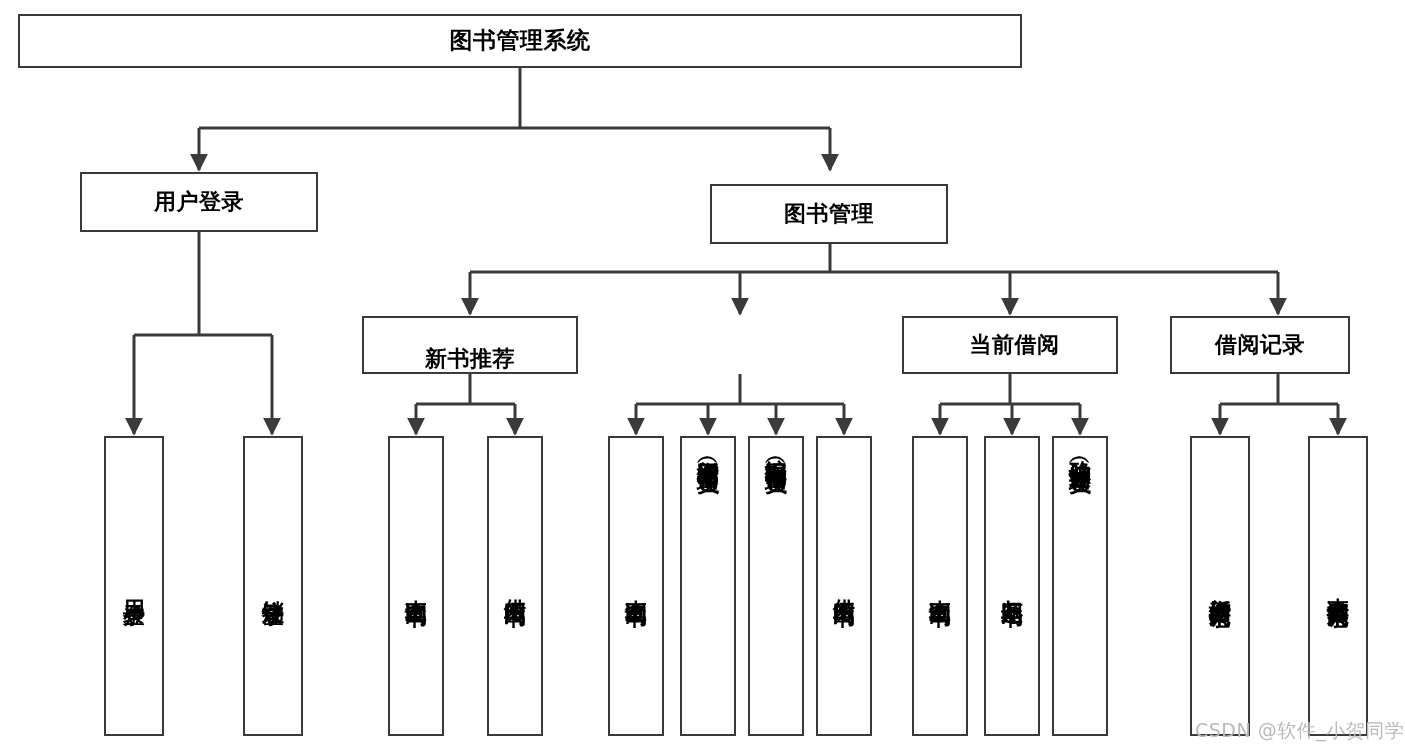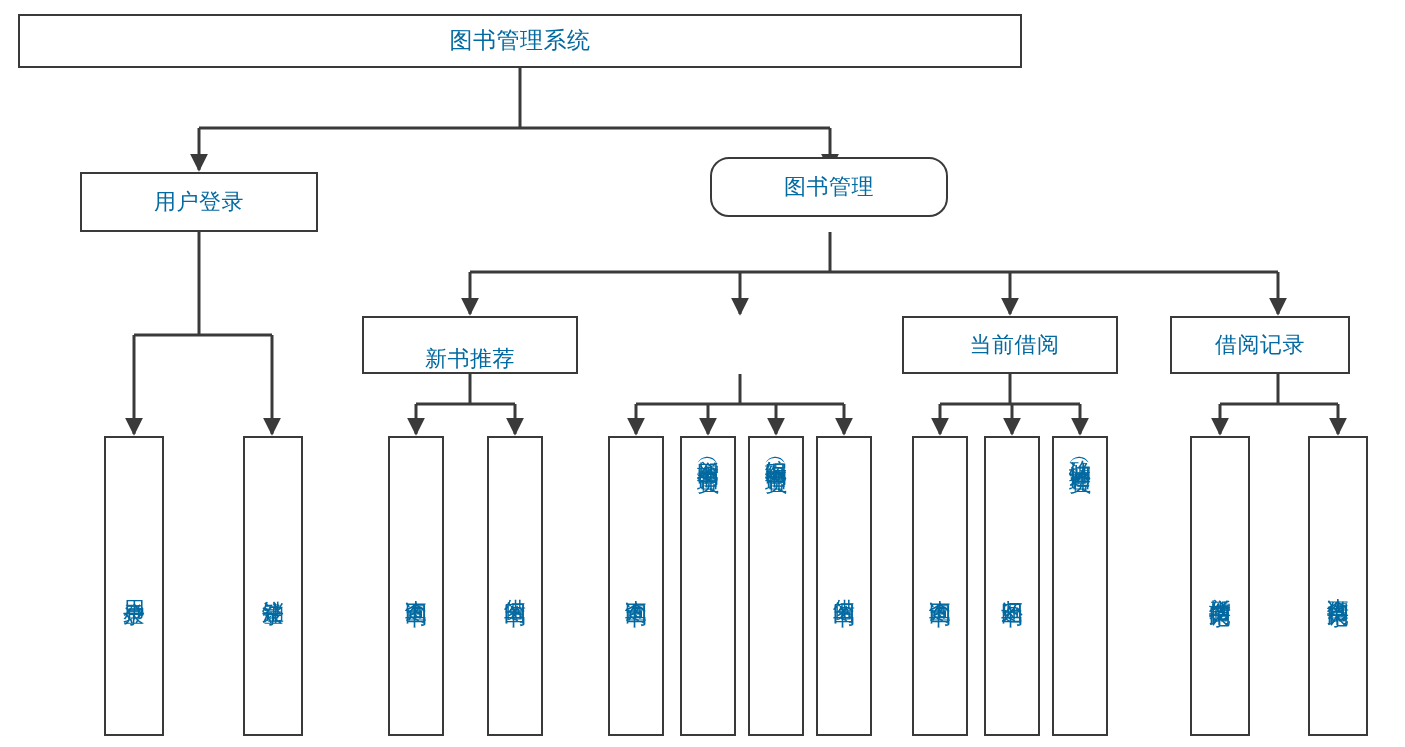--- a/index.html
+++ b/index.html
@@ -34,22 +34,23 @@
     border: 2px solid #3a3a3a;
     display: flex;
     align-items: center;
     justify-content: center;
     text-align: center;
   }
   .node .label {
     font-size: 22px;
     line-height: 1.12;
     letter-spacing: 0.5px;
-    color: #0369a1;
+    color: #000000;
     white-space: nowrap;
+    font-weight: bold;
   }
   .node.root .label { font-size: 23px; }
   .node.vertical {
     align-items: flex-start;
     padding-top: 0;
   }
   .node.vertical .label {
     writing-mode: vertical-rl;
     text-orientation: upright;
     white-space: nowrap;
@@ -128,21 +129,21 @@
     </g>
   </svg>
 
   <div class="node root" style="left: 18px; top: 14px; width: 1004px; height: 54px;">
     <span class="label">图书管理系统</span>
   </div>
 
   <div class="node" style="left: 80px; top: 172px; width: 238px; height: 60px;">
     <span class="label">用户登录</span>
   </div>
-  <div class="node" style="left: 710px; top: 157px; width: 238px; height: 60px; border-radius: 19px;">
+  <div class="node" style="left: 710px; top: 184px; width: 238px; height: 60px;">
     <span class="label">图书管理</span>
   </div>
 
   <div class="node" style="left: 362px; top: 316px; width: 216px; height: 58px; align-items: flex-end;">
     <span class="label">新书推荐</span>
   </div>
   <div class="node" style="left: 902px; top: 316px; width: 216px; height: 58px; padding-left: 9px;">
     <span class="label">当前借阅</span>
   </div>
   <div class="node" style="left: 1170px; top: 316px; width: 180px; height: 58px;">
@@ -182,14 +183,15 @@
   <div class="node vertical" style="left: 1052px; top: 436px; width: 56px; height: 300px; align-items: flex-start; padding-top: 4px;">
     <span class="label">确认归还（管理员）</span>
   </div>
   <div class="node vertical mid" style="left: 1190px; top: 436px; width: 60px; height: 300px;">
     <span class="label">新增借阅记录</span>
   </div>
   <div class="node vertical mid" style="left: 1308px; top: 436px; width: 60px; height: 300px;">
     <span class="label">查询借阅记录</span>
   </div>
 
+  <div class="watermark" style="left: 1195px; top: 718px;">CSDN @软件_小贺同学</div>
 
 </div>
 
 </body></html>

